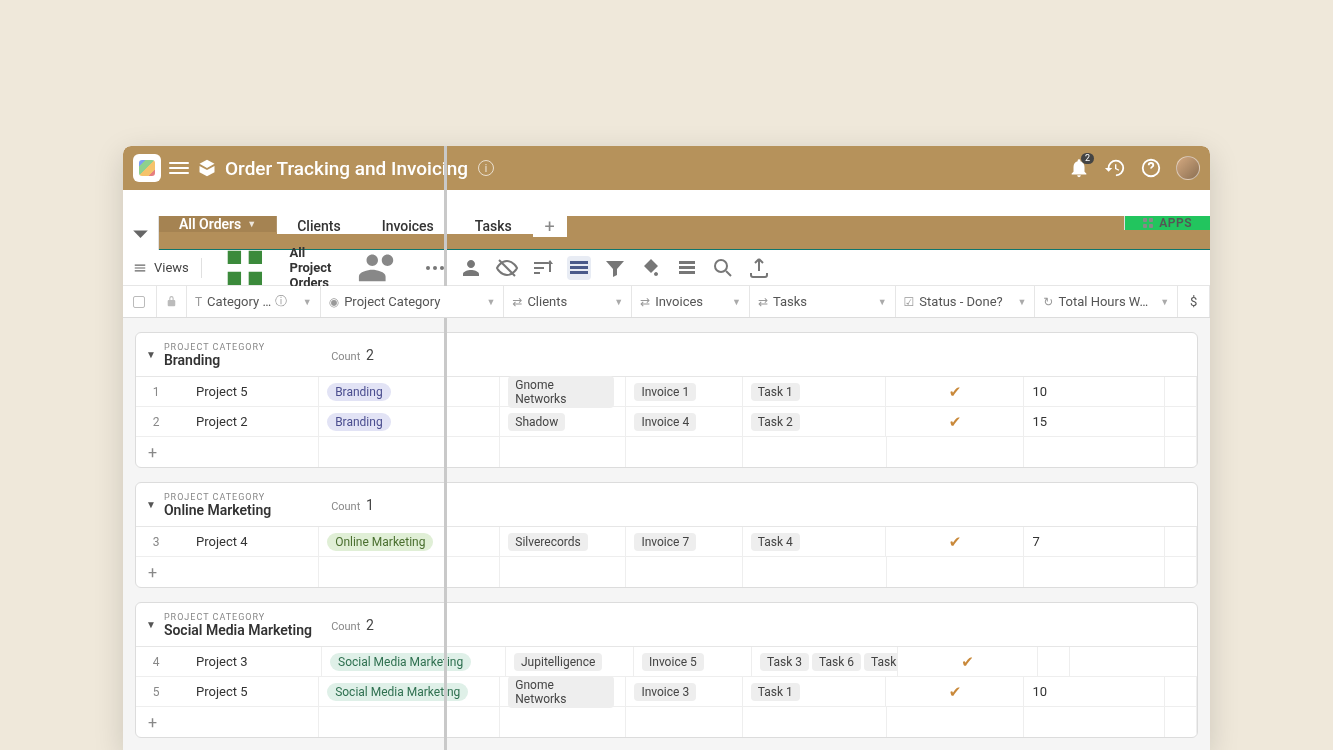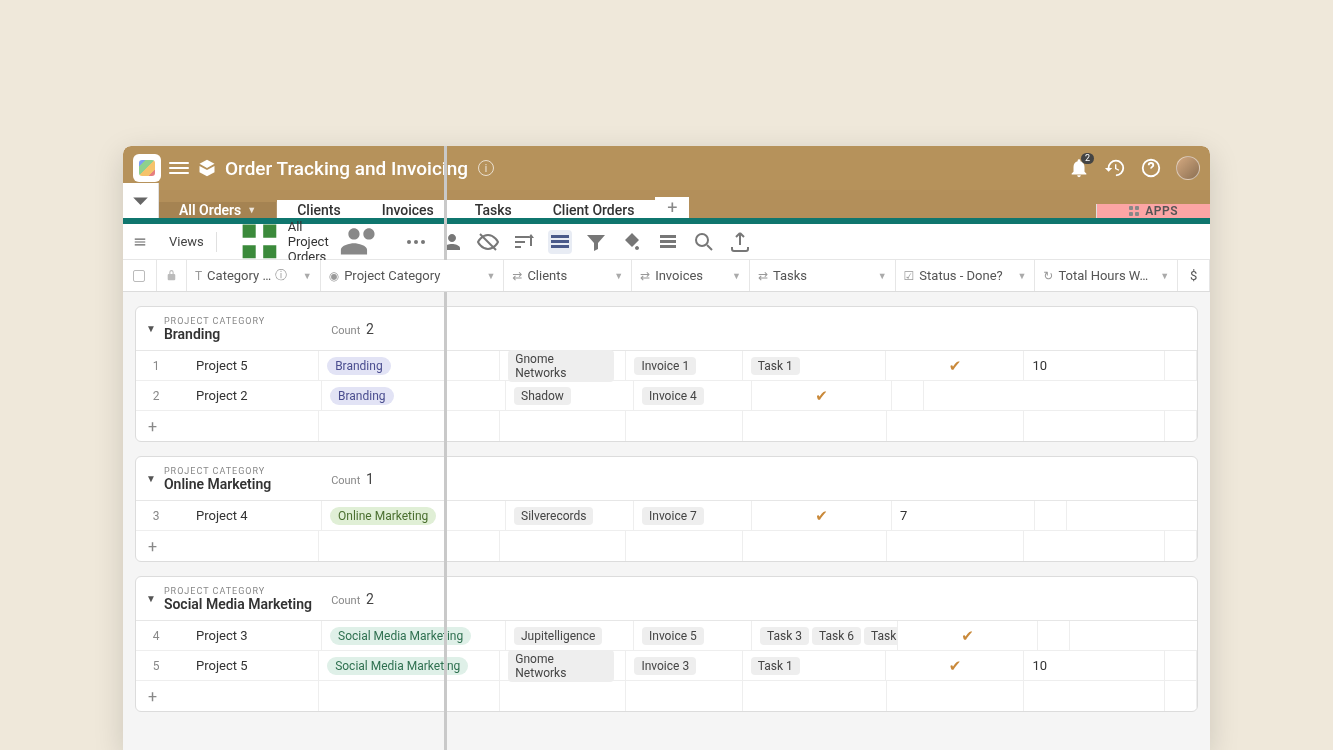--- a/index.html
+++ b/index.html
@@ -115,22 +115,23 @@
   width: 24px; height: 24px;
   border-radius: 50%;
   background: linear-gradient(135deg, #d4a980, #8b6f52);
   border: 1px solid rgba(255,255,255,0.5);
 }
 
 .nav-row {
   height: 34px;
   background: #b38f5a;
   display: flex;
-  align-items: flex-end;
-  border-bottom: 6px solid #0f766e;
+  align-items: flex-start;
+  border-bottom: 1px solid #0f766e;
+  margin-top: 26px;
 }
 .expand-btn {
   width: 36px;
   background: #fff;
   display: flex;
   align-items: center;
   justify-content: center;
   border-right: 1px solid #e0e0e0;
   cursor: pointer;
 }
@@ -164,24 +165,24 @@
   align-items: center;
   justify-content: center;
   color: #fff;
   font-size: 18px;
   cursor: pointer;
   background: #fff;
   color: #888;
 }
 .apps-btn {
   margin-left: auto;
-  background: #fca5a5;
-  display: flex;
-  align-items: center;
-  padding: 0 32px;
+  background: #22c55e;
+  display: flex;
+  align-items: center;
+  padding: 0 18px;
   border-left: 1px solid #e0e0e0;
   font-weight: 600;
   font-size: 12px;
   letter-spacing: 0.5px;
   color: #555;
   cursor: pointer;
 }
 .apps-icon {
   display: inline-grid;
   grid-template-columns: 4px 4px;
@@ -196,32 +197,33 @@
   display: flex;
   align-items: center;
   padding: 0 10px;
   border-bottom: 1px solid #e6e6e6;
   gap: 12px;
   background: #fff;
 }
 .views-btn {
   display: flex;
   align-items: center;
-  gap: 22px;
+  gap: 7px;
   color: #444;
   font-size: 13px;
   cursor: pointer;
 }
 .view-name-btn {
   display: flex;
   align-items: center;
-  gap: 6px;
+  gap: 22px;
   padding: 3px 8px;
   border-radius: 4px;
   cursor: pointer;
+  font-weight: bold;
 }
 .view-name-btn .grid-icon {
   color: #3b8a3b;
 }
 .toolbar-icon-btn {
   width: 24px; height: 24px;
   display: flex;
   align-items: center;
   justify-content: center;
   color: #777;
@@ -452,23 +454,20 @@
     </div>
     <div class="nav-tab active">
         <span>Clients</span>
       </div>
     <div class="nav-tab active">
         <span>Invoices</span>
       </div>
     <div class="nav-tab active">
         <span>Tasks</span>
       </div>
-    <div class="nav-tab active">
-        <span>Client Orders</span>
-      </div>
     <div class="add-tab">+</div>
     <div class="apps-btn">
       <span class="apps-icon">
           <span></span>
           <span></span>
           <span></span>
           <span></span>
         </span>
       <span>APPS</span>
     </div>
@@ -638,23 +637,27 @@
       </div>
       <div class="cell col-category">
             <span class="tag tag-branding">Branding</span>
           </div>
       <div class="cell col-clients">
             <span class="pill">Shadow</span>
           </div>
       <div class="cell col-invoices">
             <span class="pill">Invoice 4</span>
           </div>
+      <div class="cell col-tasks" style="overflow:hidden;white-space:nowrap">
+            <span class="pill">Task 2</span>
+          </div>
       <div class="cell col-status" style="justify-content:center">
             <span class="check-mark">✔</span>
           </div>
+      <div class="cell col-hours">15</div>
       <div class="cell col-rate"></div>
     </div>
         <div class="data-row">
     <div class="row-first" style="color:#888;font-size:16px;padding-left:12px">+</div>
     <div class="cell col-category"></div>
     <div class="cell col-clients"></div>
     <div class="cell col-invoices"></div>
     <div class="cell col-tasks"></div>
     <div class="cell col-status"></div>
     <div class="cell col-hours"></div>
@@ -678,20 +681,23 @@
       </div>
       <div class="cell col-category">
             <span class="tag tag-online">Online Marketing</span>
           </div>
       <div class="cell col-clients">
             <span class="pill">Silverecords</span>
           </div>
       <div class="cell col-invoices">
             <span class="pill">Invoice 7</span>
           </div>
+      <div class="cell col-tasks" style="overflow:hidden;white-space:nowrap">
+            <span class="pill">Task 4</span>
+          </div>
       <div class="cell col-status" style="justify-content:center">
             <span class="check-mark">✔</span>
           </div>
       <div class="cell col-hours">7</div>
       <div class="cell col-rate"></div>
     </div>
         <div class="data-row">
     <div class="row-first" style="color:#888;font-size:16px;padding-left:12px">+</div>
     <div class="cell col-category"></div>
     <div class="cell col-clients"></div>

